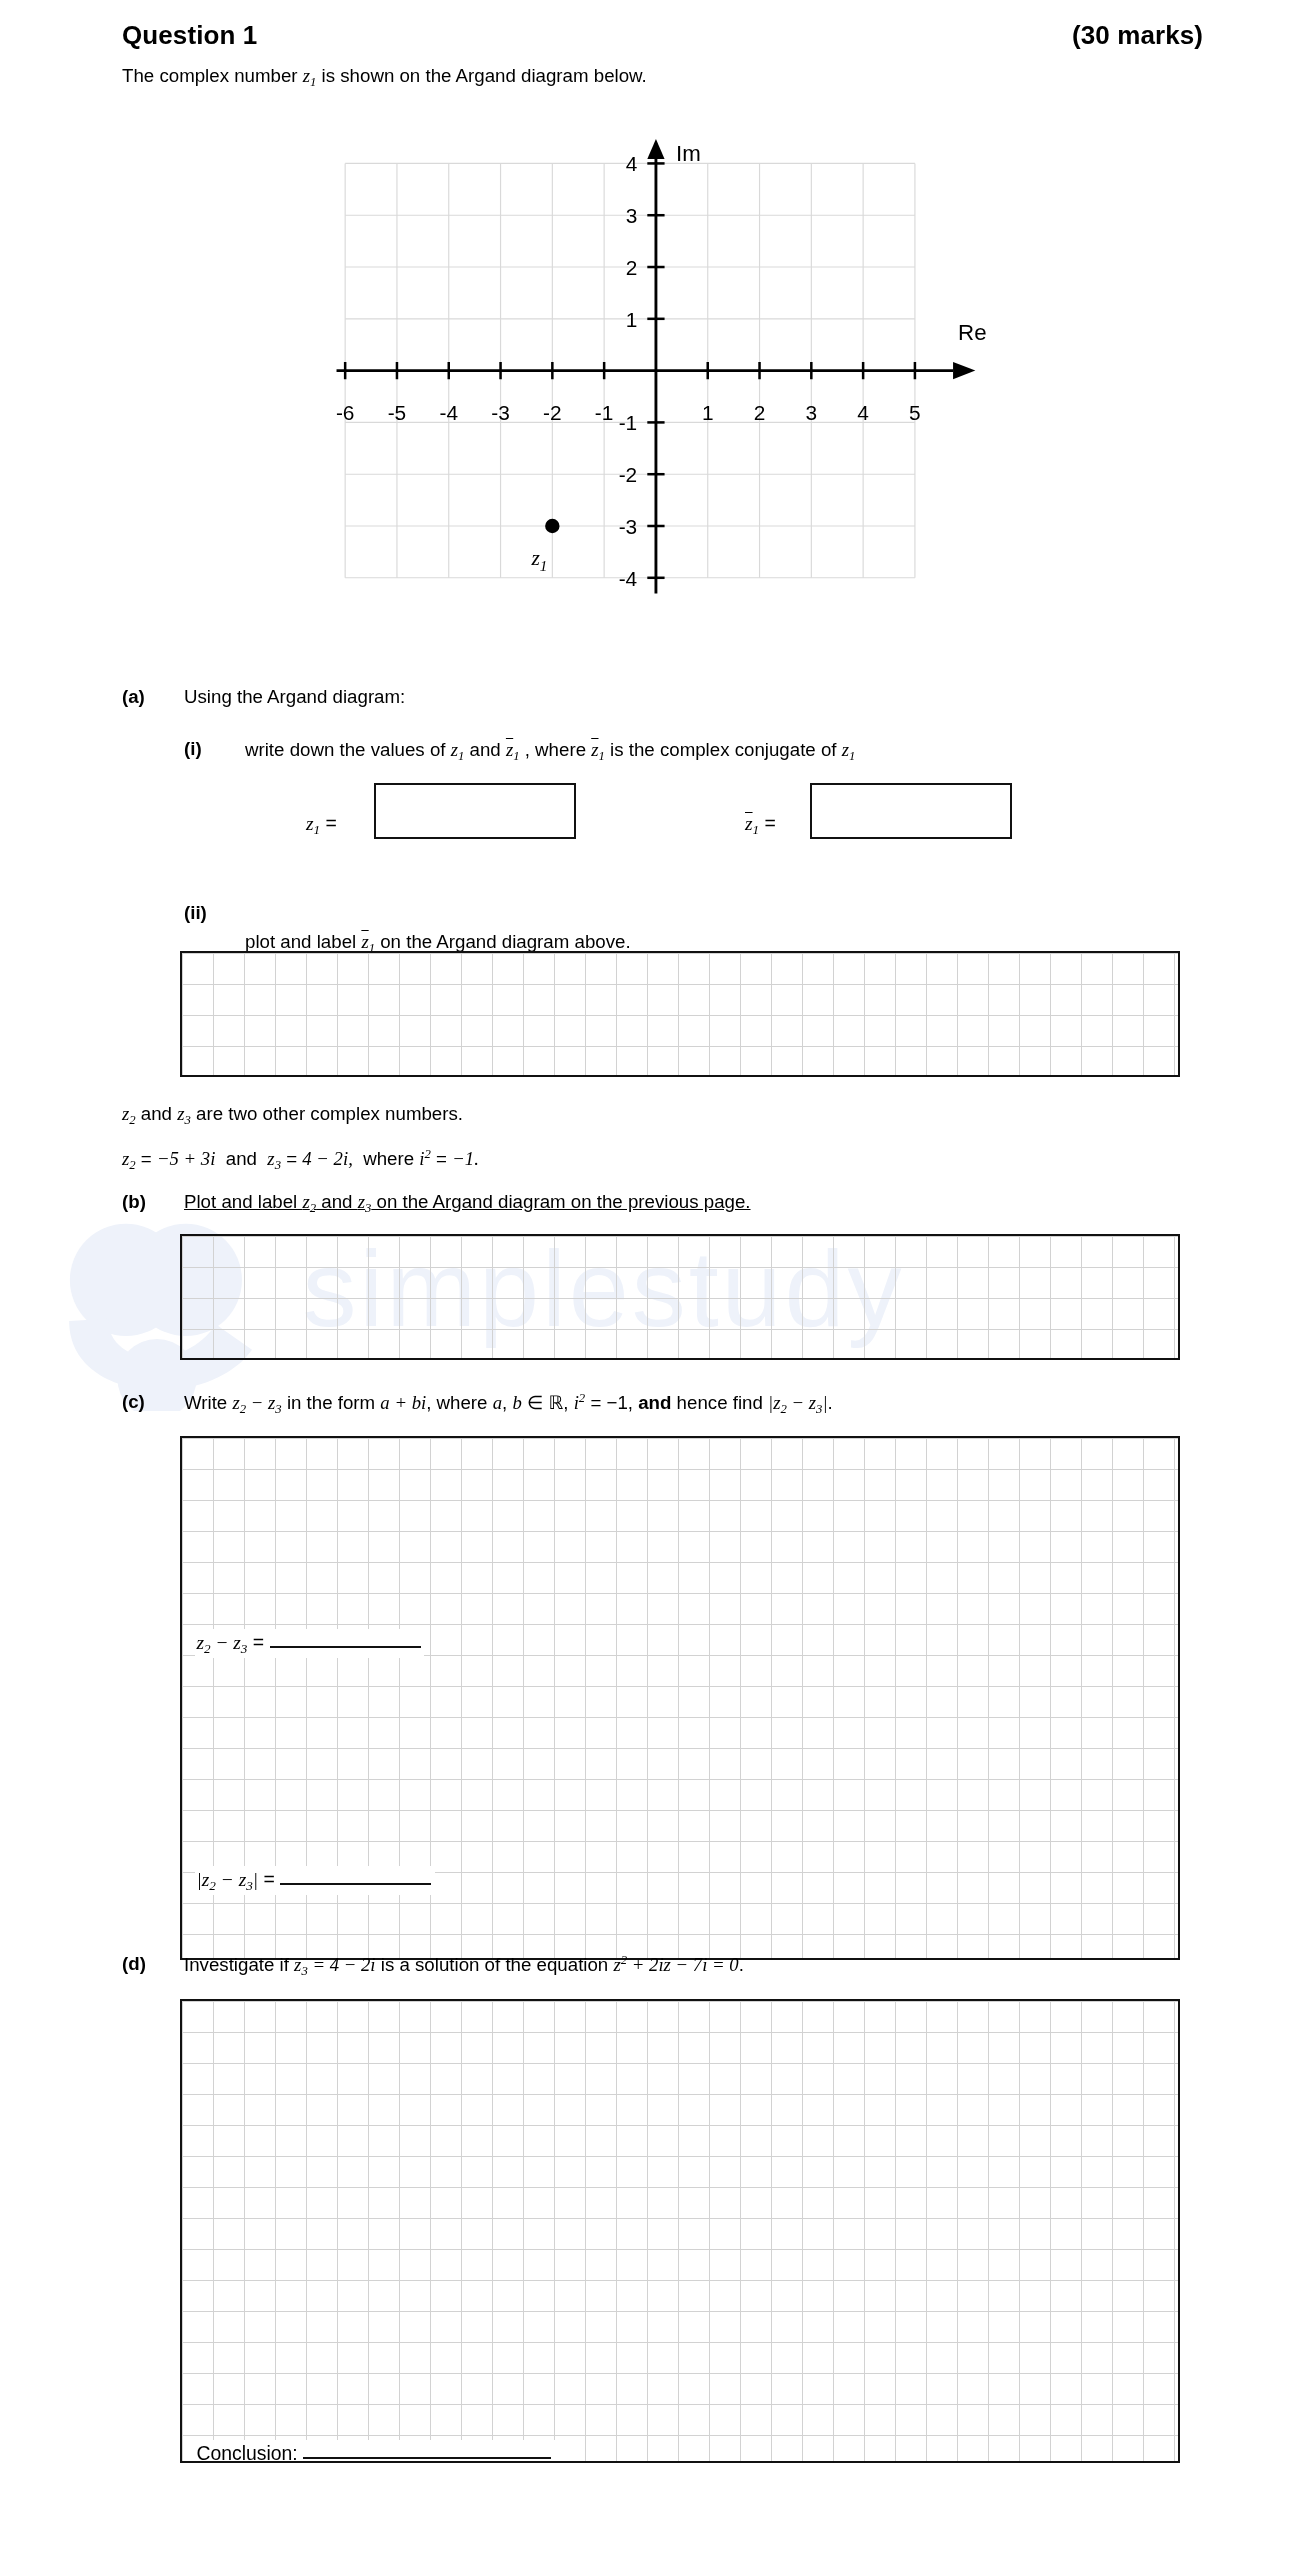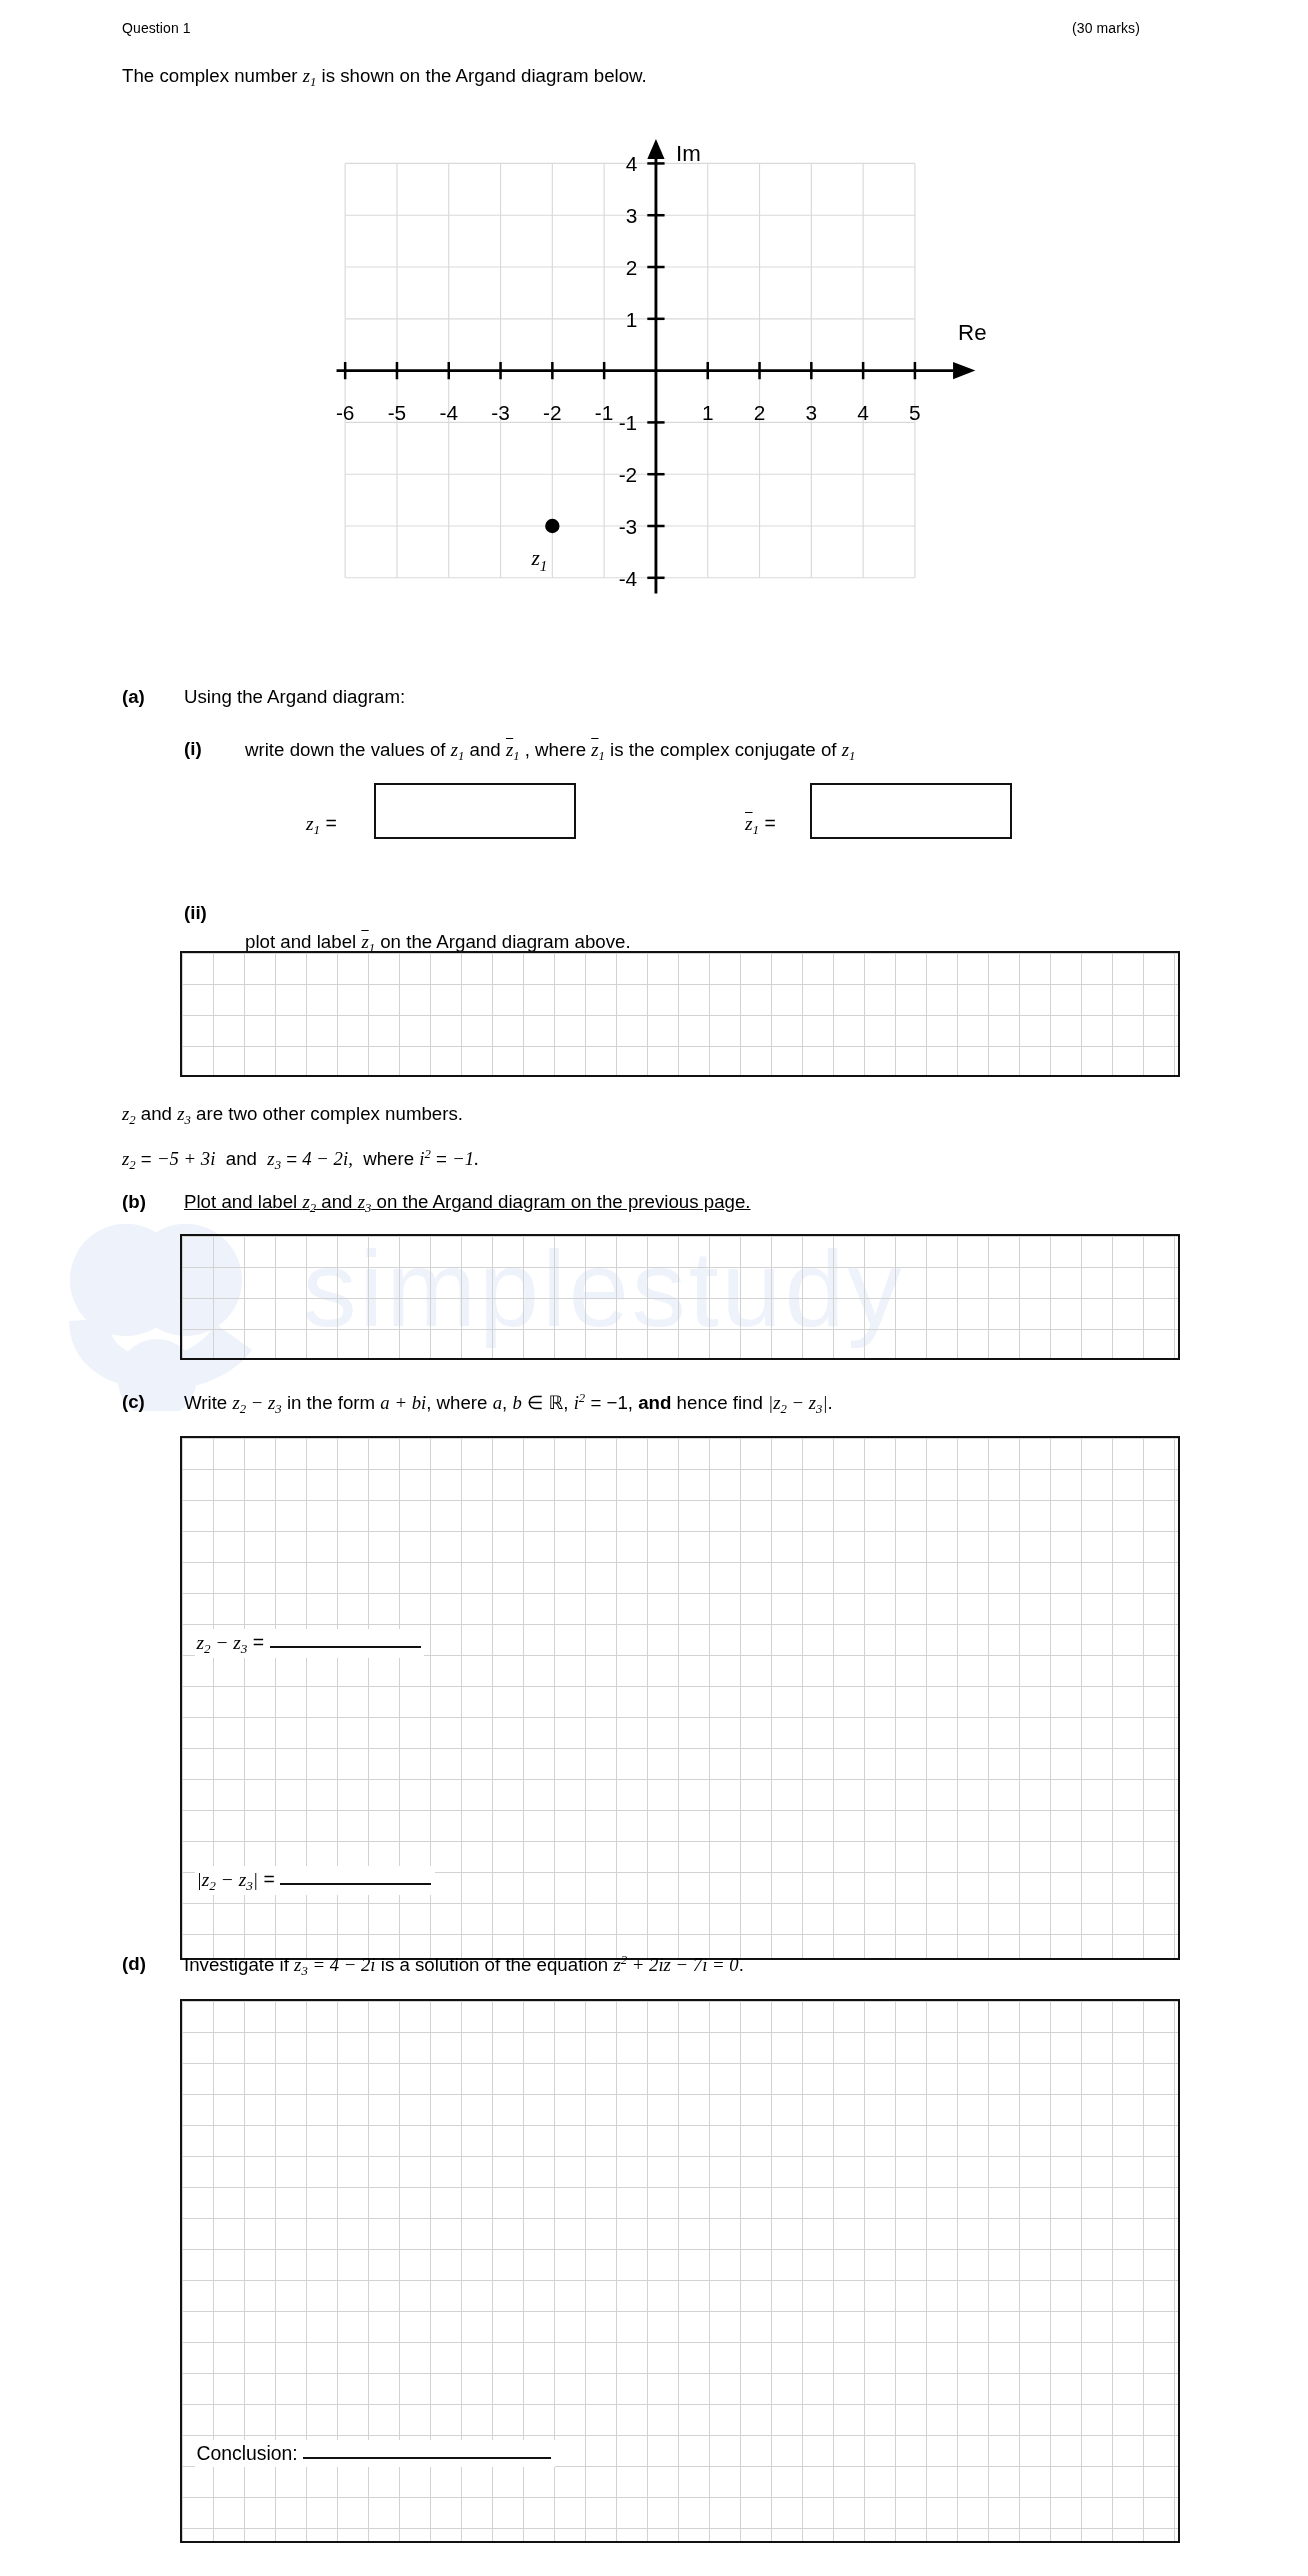--- a/index.html
+++ b/index.html
@@ -32,22 +32,22 @@
     position: absolute;
     left: 0; top: 0;
     width: 1309px; height: 2576px;
     z-index: 2;
   }
 
   .abs { position: absolute; }
 
   
   .qhead {
-    font-size: 14px;
-    font-weight: normal;
+    font-size: 26px;
+    font-weight: bold;
     letter-spacing: 0.1px;
   }
   .body-txt {
     font-size: 18.7px;
     font-weight: normal;
     white-space: nowrap;
   }
   .partlabel {
     font-size: 18.7px;
     font-weight: bold;
@@ -296,21 +296,21 @@
       <span>=</span>
       <span class="ansrule" style="width:151px;"></span><span></span>
     </div>
   </div>
 
   <div class="abs partlabel" style="left:122px; top:1953px;">(d)</div>
   <div class="abs body-txt" style="left:184px; top:1953px;text-align:center;">
     Investigate if <span class="mathv">z<span class="sub">3</span> = 4 − 2i</span> is a solution of the equation <span class="mathv">z<span class="sup">2</span> + 2iz − 7i = 0</span>.
   </div>
 
-  <div class="gridbox" style="left:180px; top:1999px; width:1000px; height:544px;">
+  <div class="gridbox" style="left:180px; top:1999px; width:1000px; height:464px;">
     <div class="ansline-wrap" style="left:13px; top:439px;">
       <span>Conclusion:</span>
       <span class="ansrule" style="width:248px;"></span><span></span>
     </div>
   </div>
 
 </div>
 
 
 </body></html>

